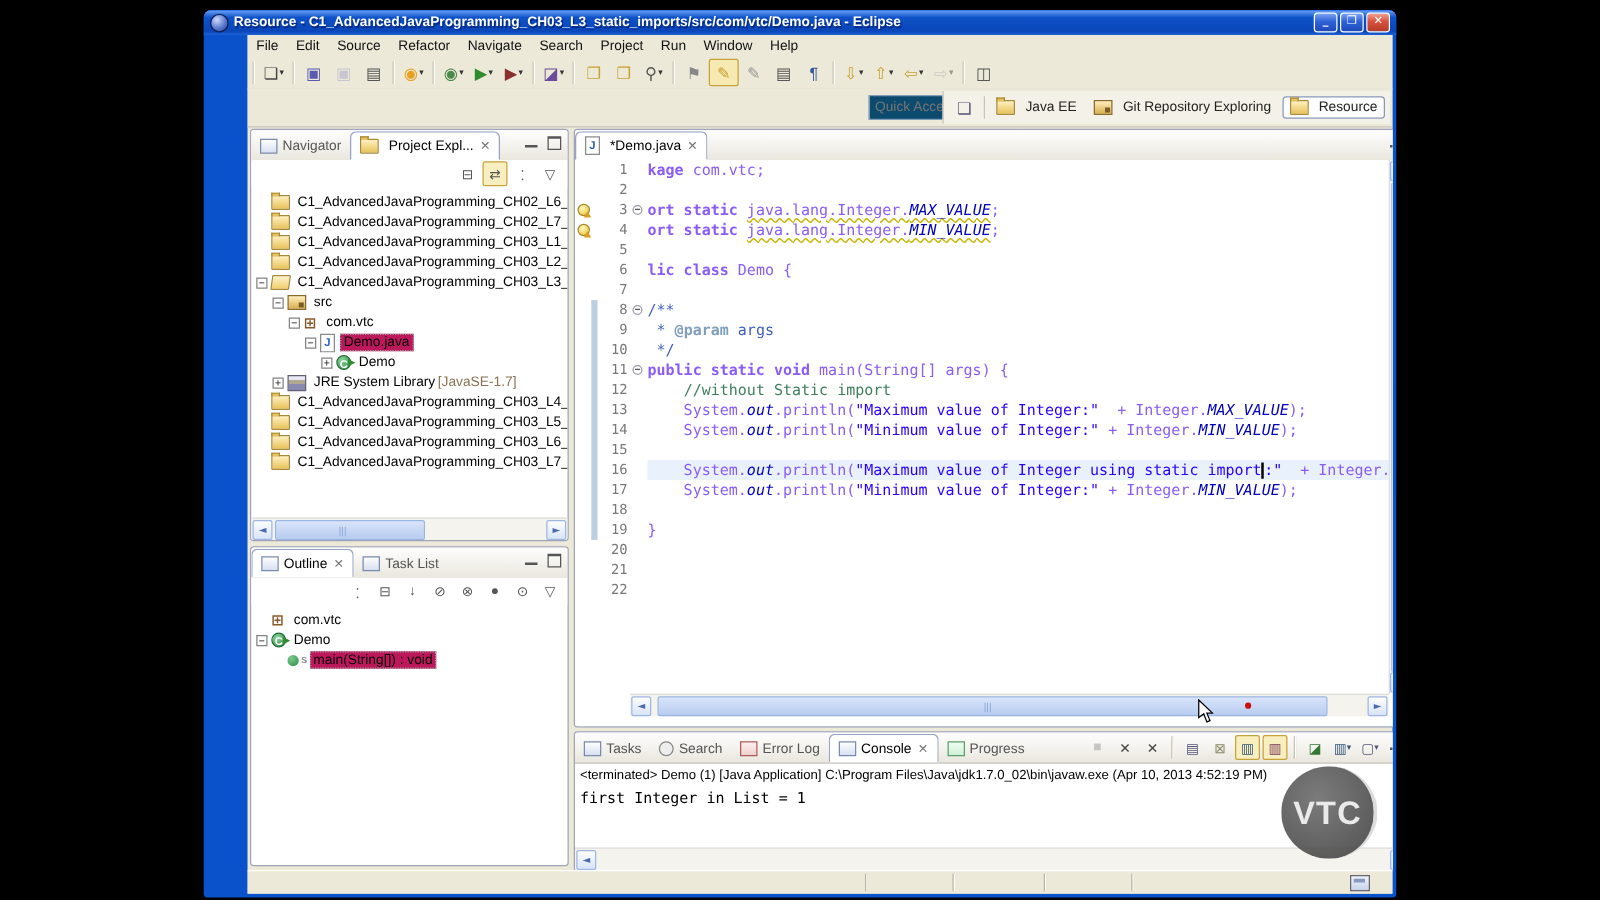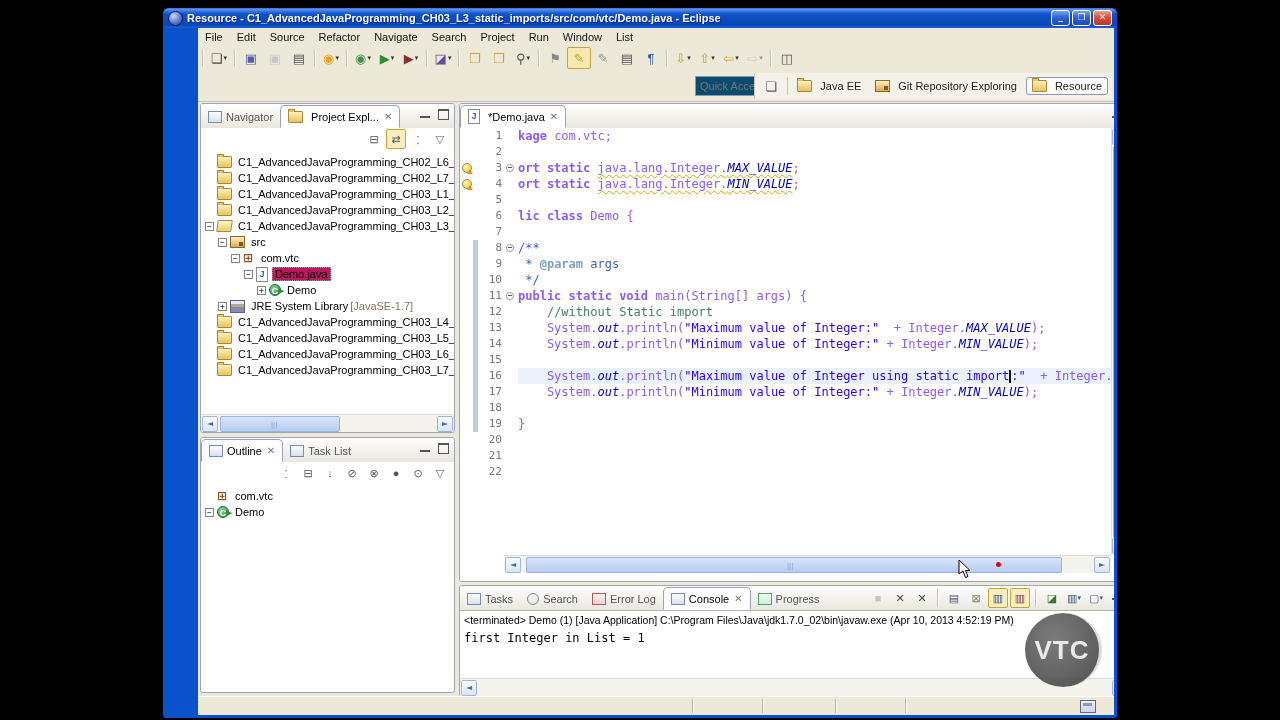--- a/index.html
+++ b/index.html
@@ -189,21 +189,21 @@
       <div class="menubar" id="menubar">
           <span>File</span>
           <span>Edit</span>
           <span>Source</span>
           <span>Refactor</span>
           <span>Navigate</span>
           <span>Search</span>
           <span>Project</span>
           <span>Run</span>
           <span>Window</span>
-          <span>List</span>
+          <span>Help</span>
         </div>
 
       <div class="toolbar1" id="toolbar1">
           <span class="tbsep" style="margin-left: 4px;"></span>
           <span class="tbtn">
             <i style="color: rgb(68, 68, 68);">❏</i>
             <span class="dd">▾</span>
           </span>
           <span class="tbsep"></span>
           <span class="tbtn">
@@ -447,20 +447,26 @@
               <span class="expsp"></span>
               <span class="ic i-package"></span>
               <span class="tlabel">com.vtc</span>
             </div>
             <div class="trow" style="padding-left: 4px;">
               <span class="expbox">−</span>
               <span class="ic i-class">
                 <span class="runbadge">▶</span>
               </span>
               <span class="tlabel">Demo</span>
+            </div>
+            <div class="trow" style="padding-left: 17px;">
+              <span class="expsp"></span>
+              <span class="ic i-method"></span>
+              <span class="sup-s">S</span>
+              <span class="tlabel sel">main(String[]) : void</span>
             </div>
           </div>
       </div>
 
       <div class="panel" style="left:261px;top:75px;width:686px;height:477px;">
         <div class="tabstrip" id="ed-tabs">
             <span class="tab active">
               <span class="ic i-jfile"></span>
               <span>*Demo.java</span>
               <span class="x">✕</span>

